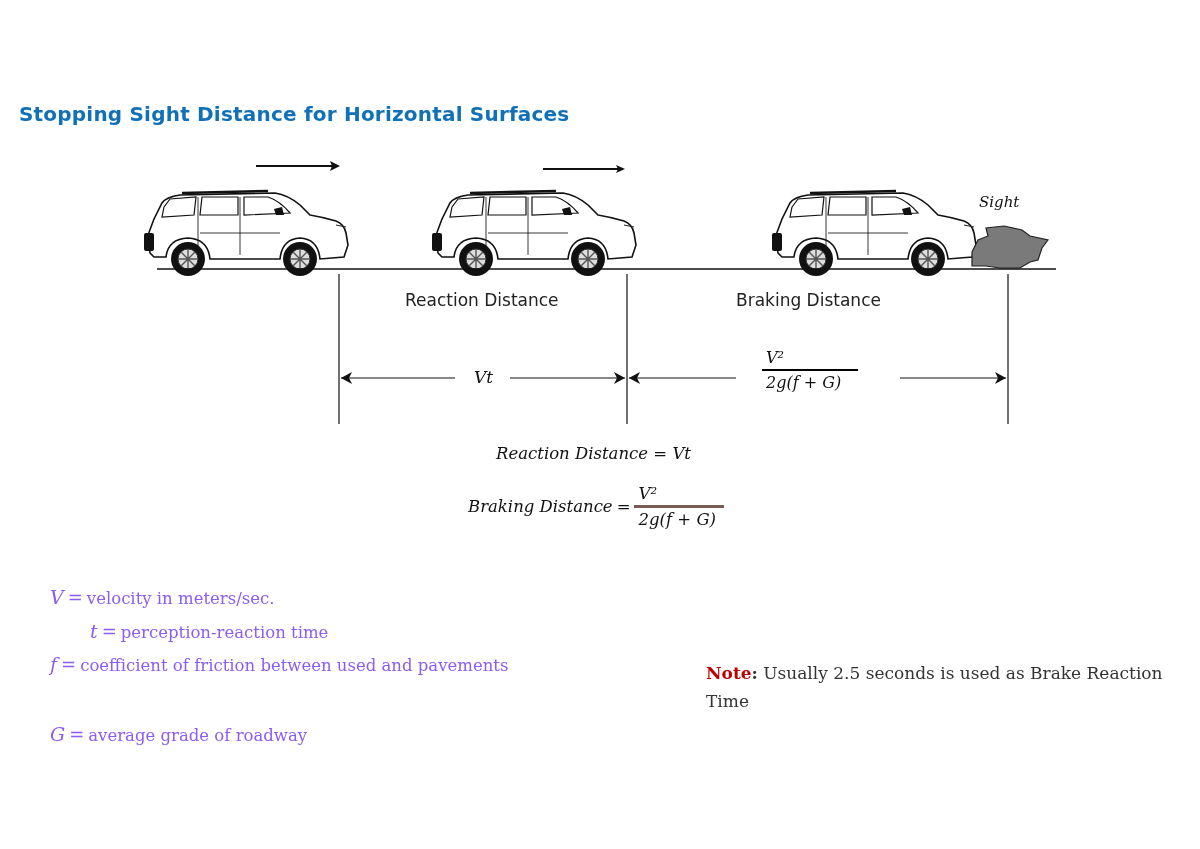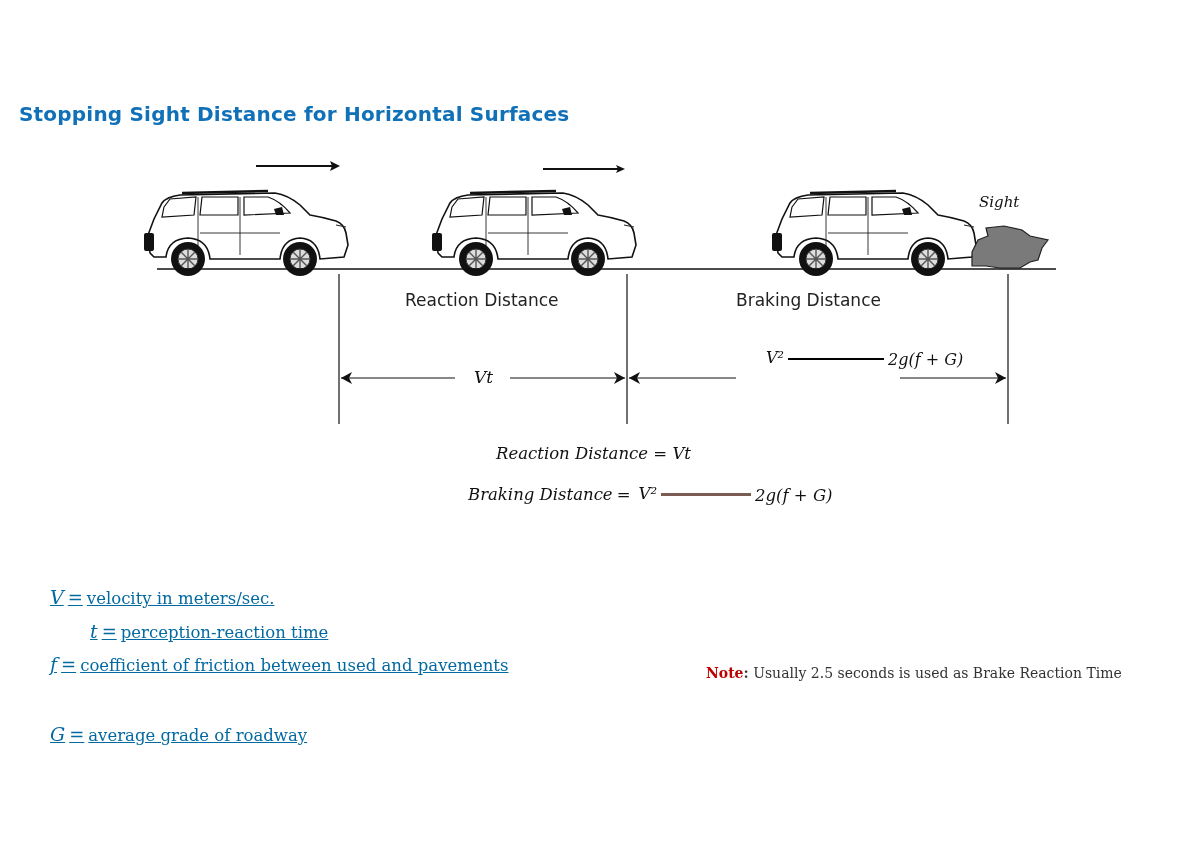--- a/index.html
+++ b/index.html
@@ -1,30 +1,30 @@
 <!DOCTYPE html>
 <html><head>
   <meta charset="utf-8">
   <style>
     html, body { margin:0; padding:0; background:#ffffff; }
     body { width:1200px; height:849px; position:relative; overflow:hidden; font-family:"DejaVu Sans", sans-serif; color:#111; }
     .abs { position:absolute; }
     .title { left:19px; top:102px; font-family:"DejaVu Sans", sans-serif; font-weight:bold; font-size:20px; color:#1070b8; letter-spacing:0.2px; white-space:nowrap;text-align:right; }
     .seg-label { font-family:"DejaVu Sans", sans-serif; font-size:17px; color:#222; white-space:nowrap; }
     .math { font-family:"DejaVu Serif", serif; font-style:italic; color:#111; white-space:nowrap; }
-    .serif { font-family:"DejaVu Serif", serif; color:#0369a1; white-space:nowrap;text-decoration:underline; }
-    .frac { display:inline-flex; flex-direction:row; align-items:center; vertical-align:middle; }
+    .serif { font-family:"DejaVu Serif", serif; color:#8b5cf6; white-space:nowrap; }
+    .frac { display:inline-flex; flex-direction:column; vertical-align:middle; }
     .frac .num { padding:0 4px 2px; }
     .frac .den { padding:2px 4px 0; }
     .frac .bar { height:2px; background:#000; width:100%; }
     .frac.brown .bar { background:#7a5c54; height:3px; }
     .legend-row { left:50px; font-size:16.5px; }
     .legend-row .sym { font-family:"DejaVu Serif", serif; font-style:italic; font-size:19px; }
     .legend-row .eq { font-family:"DejaVu Serif", serif; font-size:18px; margin:0 4px; }
-    .note { left:706px; top:659px; font-family:"DejaVu Serif", serif; font-size:14px; color:#333; line-height:28px; }
+    .note { left:706px; top:659px; font-family:"DejaVu Serif", serif; font-size:17px; color:#333; line-height:28px; }
     .note .note-label { color:#c00000; font-weight:bold; }
     .note .colon { font-weight:bold; color:#333; }
   </style>
 </head>
 <body>
 
 <div class="abs title">Stopping Sight Distance for Horizontal Surfaces</div>
 
 <svg class="abs" style="left:0;top:0" width="1200" height="849">
   <defs>

